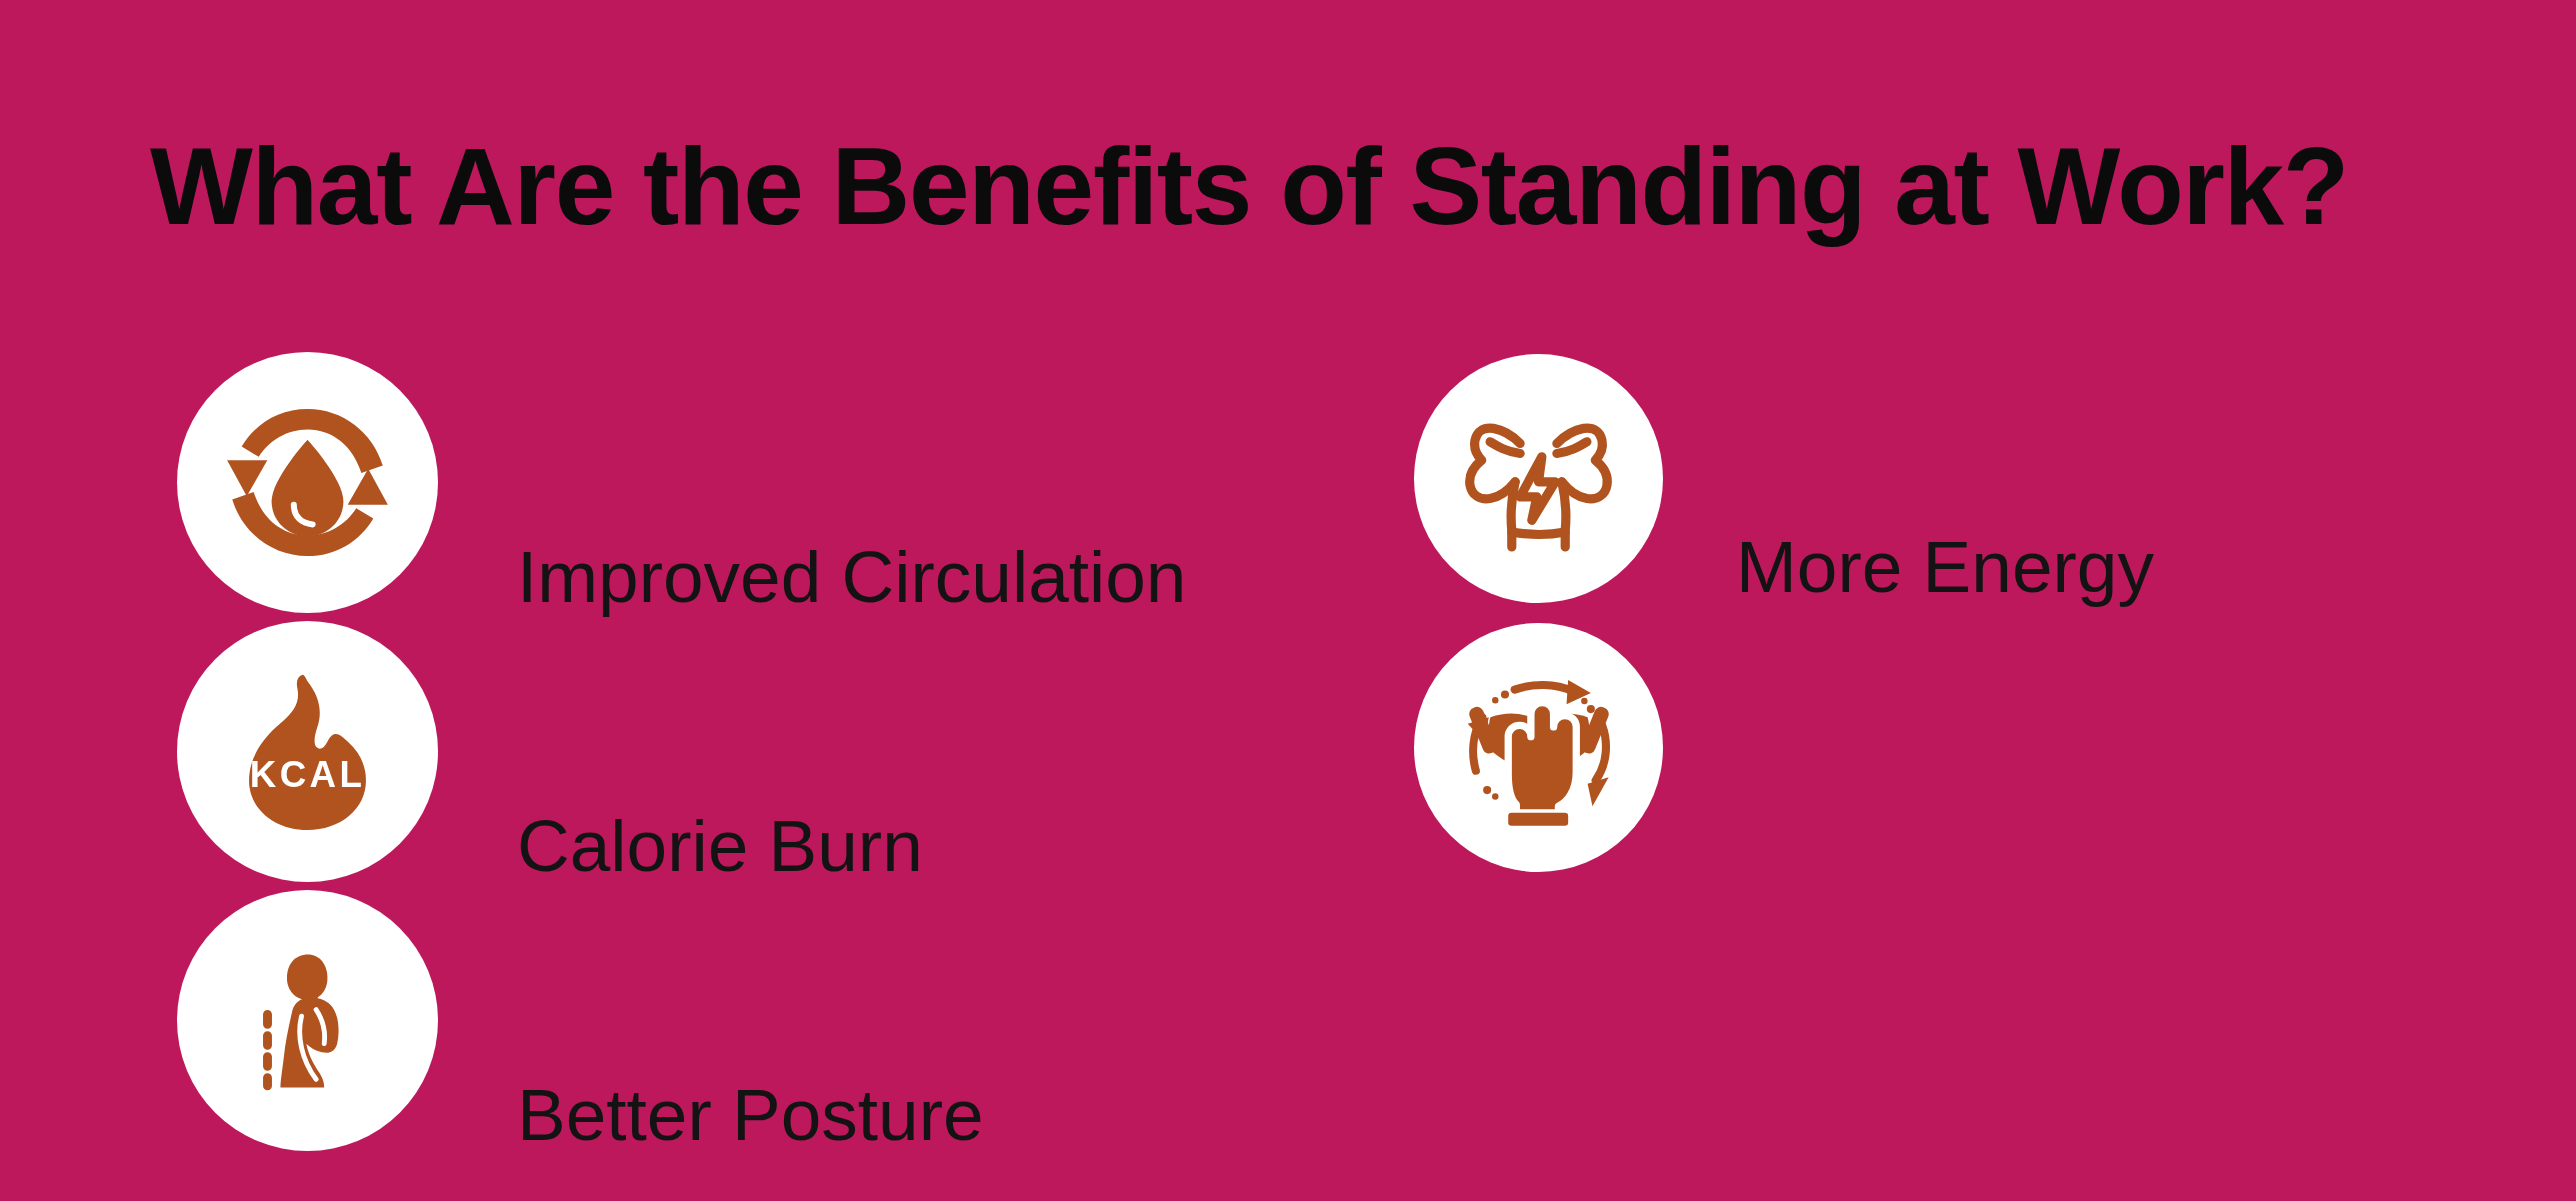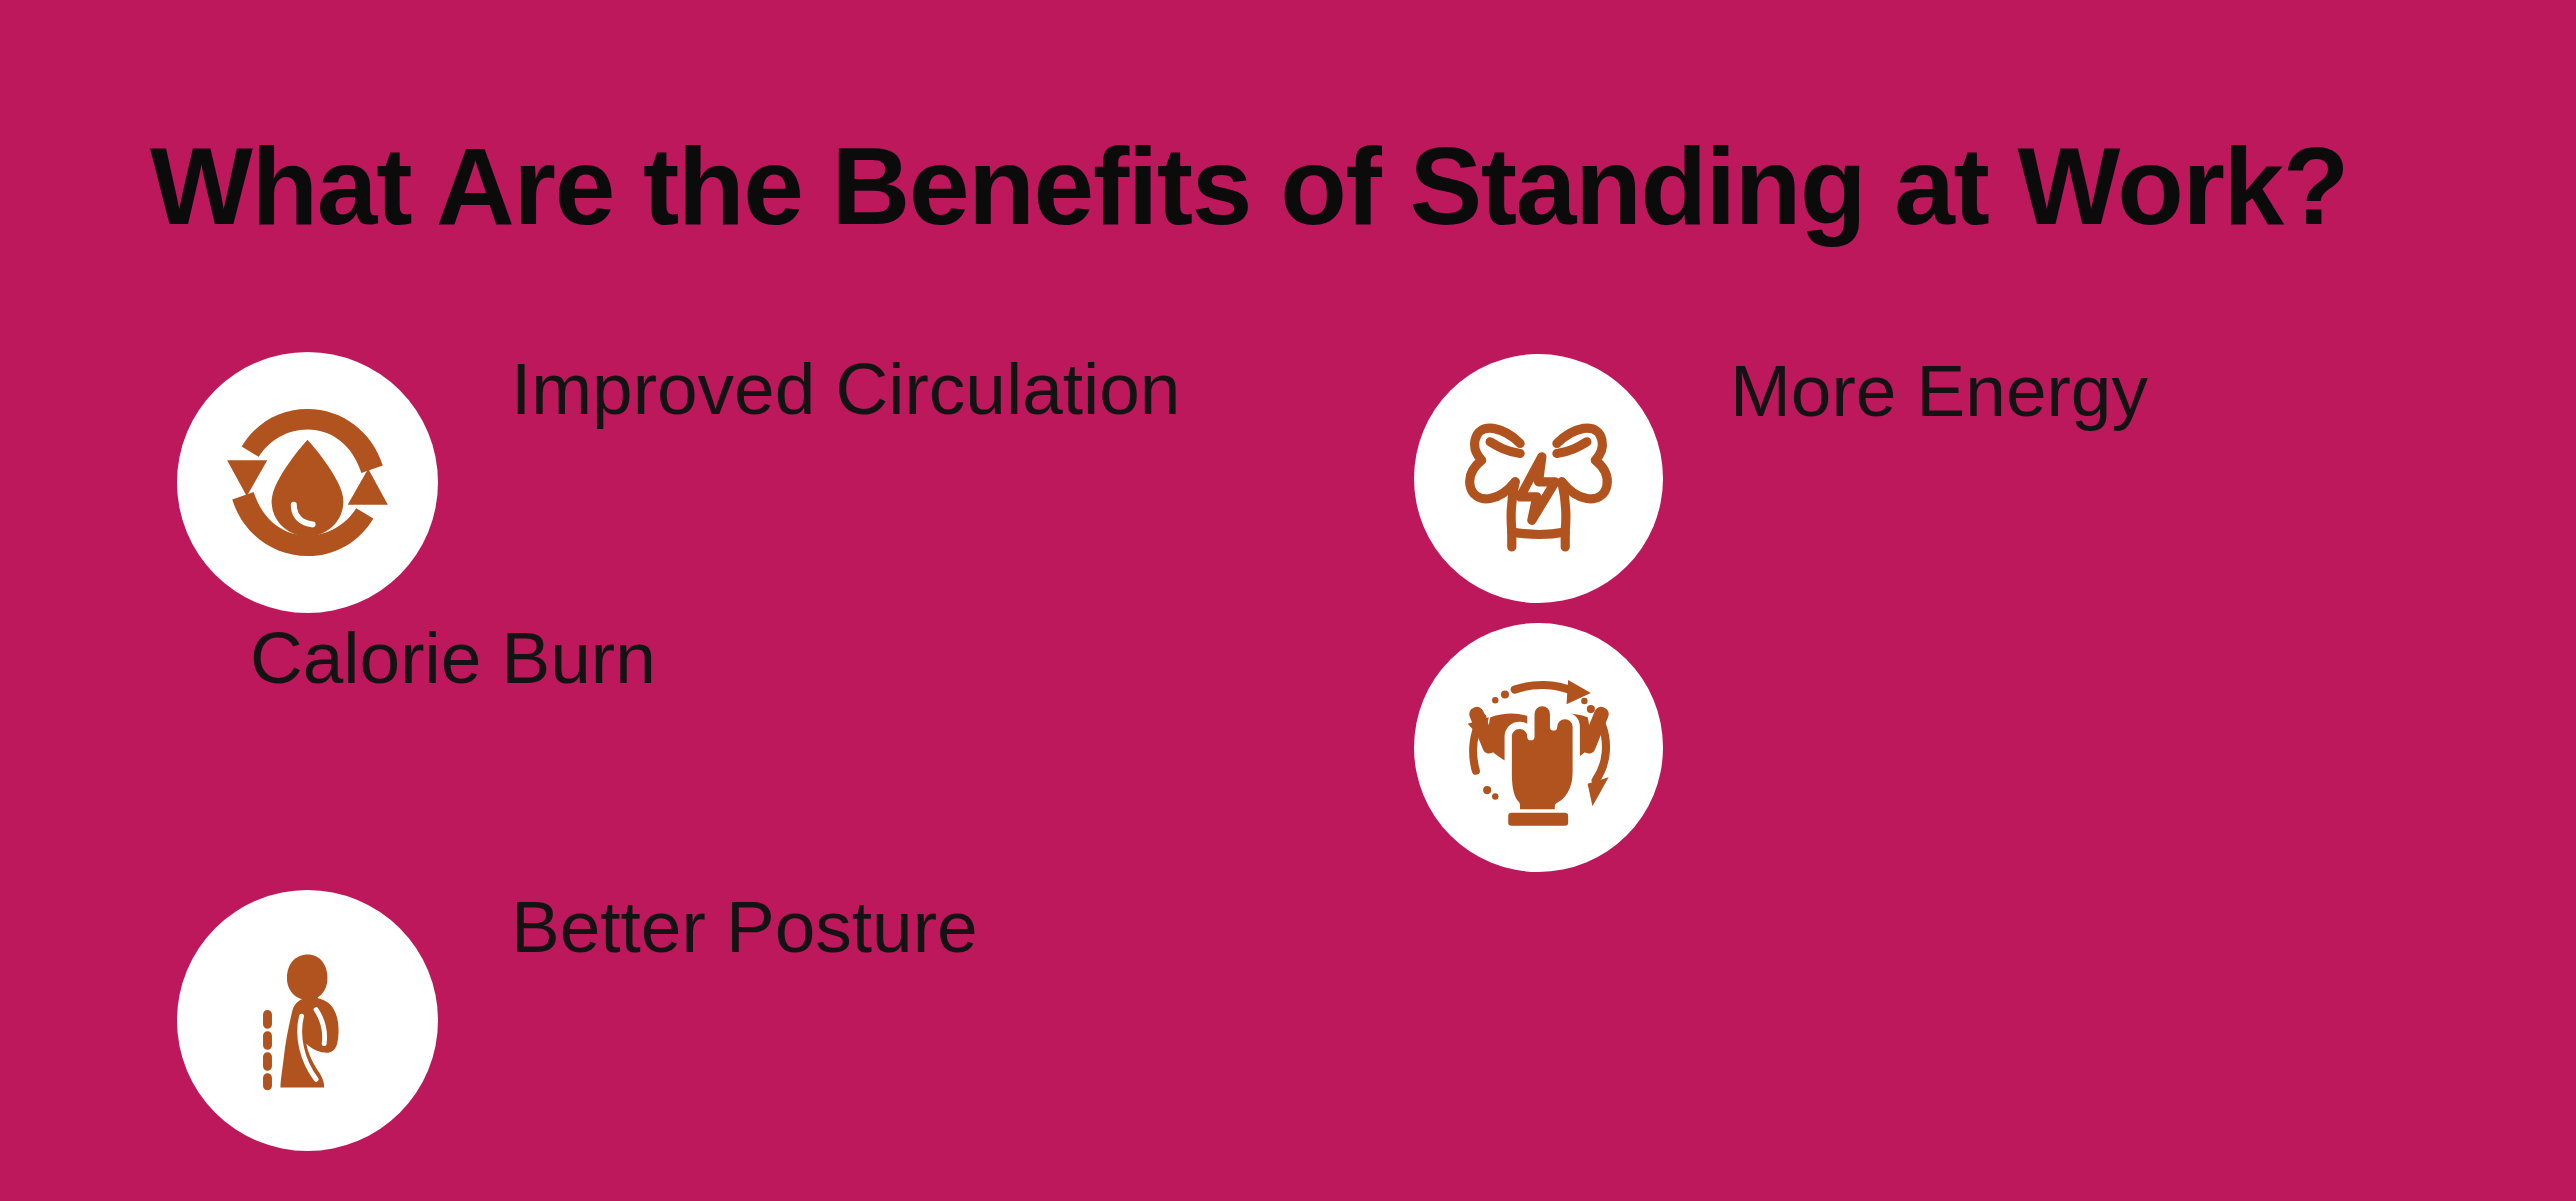--- a/index.html
+++ b/index.html
@@ -39,21 +39,22 @@
     letter-spacing: -1.3px;
     color: #0B0B0B;
     white-space: nowrap;
     font-family: "Liberation Sans", "DejaVu Sans", sans-serif;
   }
 
   
   .benefit-row {
     position: absolute;
     display: flex;
-    align-items: flex-start;
+    align-items: flex-end;
+    gap: 6px;
   }
 
   .icon-badge {
     flex: 0 0 auto;
     border-radius: 50%;
     background: #FFFFFF;
     display: flex;
     align-items: center;
     justify-content: center;
     box-sizing: border-box;
@@ -139,20 +140,40 @@
             <path d="M84 126
                      C84 140 93 148 106 149" fill="none" stroke="#FFFFFF" stroke-width="7" stroke-linecap="round"></path>
           </g>
         </svg>
       </span>
     </div>
     <div class="benefit-label">Improved Circulation</div>
   </div>
 
   <div class="benefit-row col-left" id="row-calorie">
+    <div class="icon-badge">
+      <span>
+        <svg width="167" height="167" viewBox="0 0 200 200" aria-hidden="true">
+          <path fill="#B0531F" d="M94 8
+                   C88 10 86 16 88 25
+                   C91 41 84 52 68 66
+                   C43 87 30 110 30 135
+                   C30 169 61 194 100 194
+                   C139 194 170 169 170 135
+                   C170 117 163 102 149 89
+                   C143 83 138 79 134 79
+                   C130 79 127 82 124 88
+                   C120 96 115 99 111 95
+                   C107 91 108 82 112 70
+                   C118 52 114 34 100 16
+                   C98 12 96 8 94 8 Z"></path>
+          <text x="100" y="143" fill="#FFFFFF" font-family="'Liberation Sans','DejaVu Sans',sans-serif" font-size="44" font-weight="700" letter-spacing="4" text-anchor="middle">KCAL</text>
+        </svg>
+      </span>
+    </div>
     <div class="benefit-label">Calorie Burn</div>
   </div>
 
   <div class="benefit-row col-right" id="row-energy">
     <div class="icon-badge">
       <span>
         <svg width="167" height="167" viewBox="0 0 200 200" aria-hidden="true">
           <g fill="none" stroke="#B0531F" stroke-width="11" stroke-linecap="round" stroke-linejoin="round">
 
             <path d="M78 58

